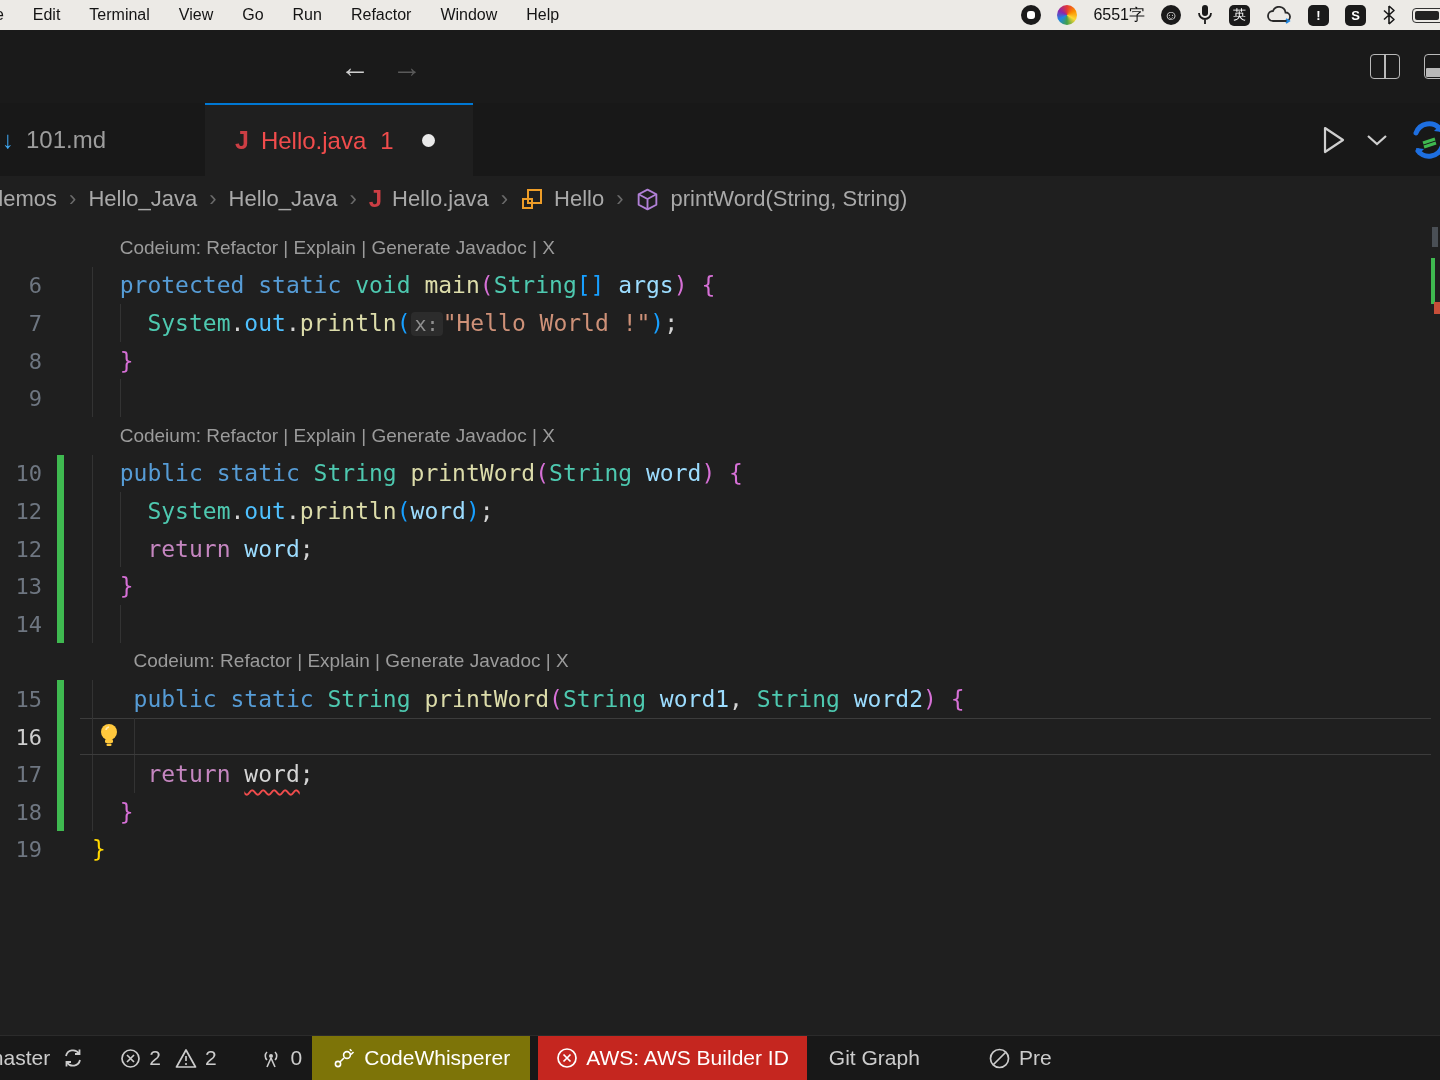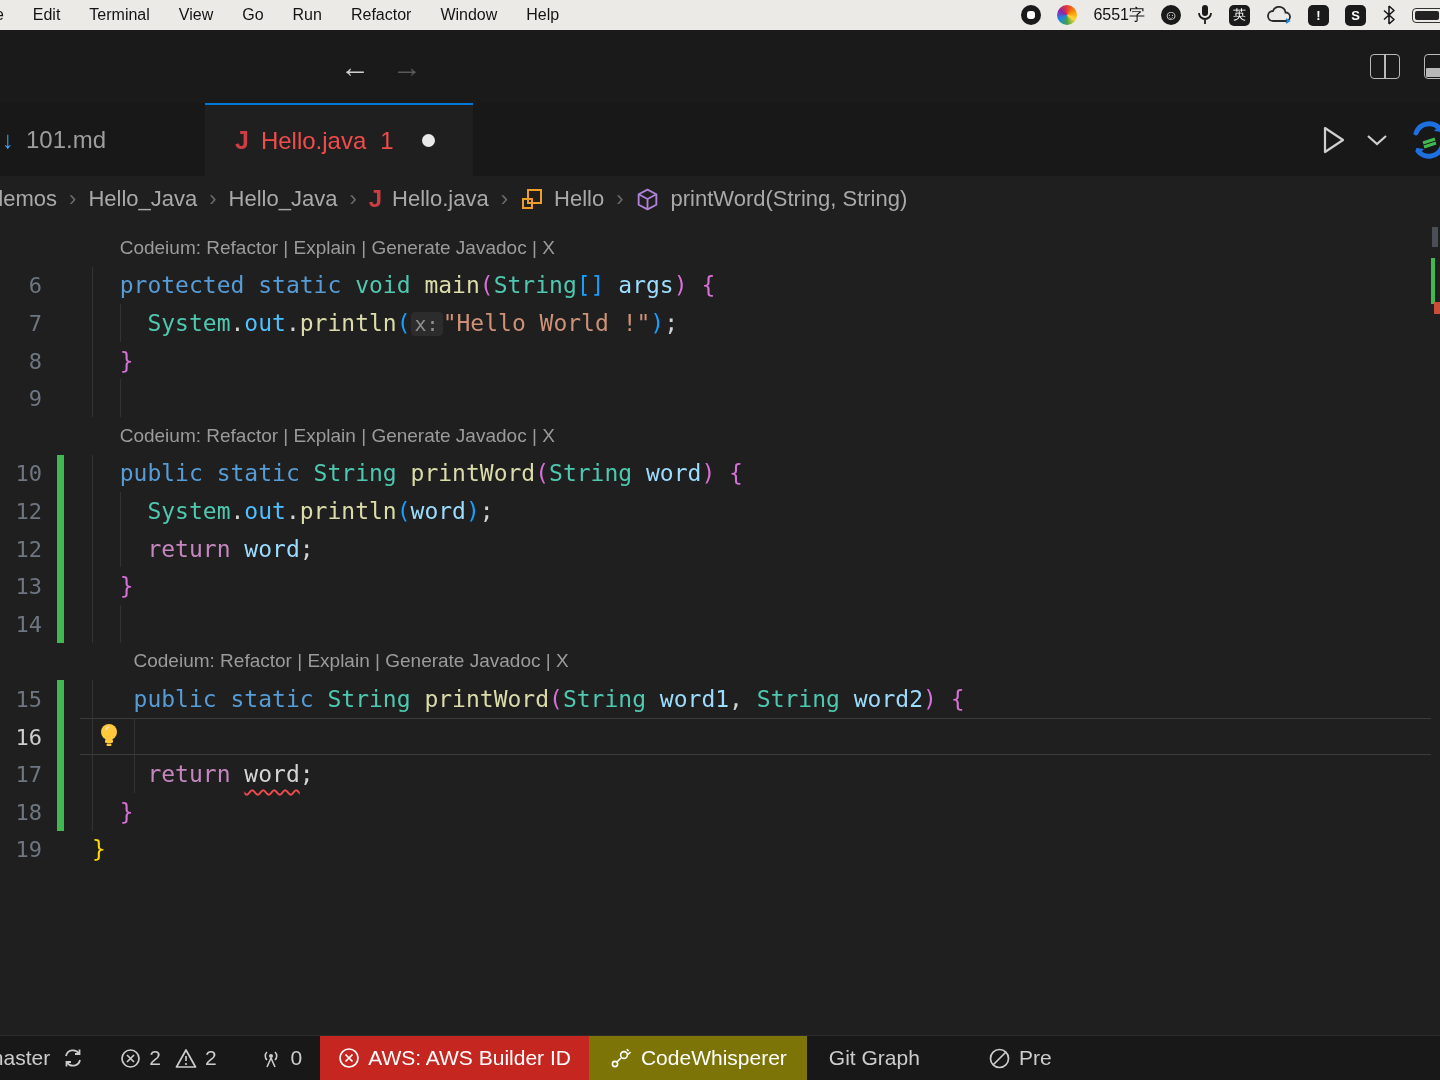--- a/index.html
+++ b/index.html
@@ -352,41 +352,41 @@
     <div class="sitem" style="margin-left:22px;">
       <span class="sicon">
         <svg width="24" height="22" viewBox="0 0 24 22">
           <circle cx="12" cy="9" r="2" fill="#CCCCCC"></circle>
           <path d="M8 5 a5.5 5.5 0 0 0 0 8 M16 5 a5.5 5.5 0 0 1 0 8" fill="none" stroke="#CCCCCC" stroke-width="1.6"></path>
           <path d="M12 11 L8 20 M12 11 L16 20" stroke="#CCCCCC" stroke-width="1.6"></path>
         </svg>
       </span>
       <span>0</span>
     </div>
-    <div class="sitem" id="sb-aws">
-      <span class="sicon">
-        <svg width="22" height="22" viewBox="0 0 22 22">
-          <circle cx="11" cy="11" r="9" fill="none" stroke="#FFFFFF" stroke-width="1.7"></circle>
-          <path d="M7.5 7.5 L14.5 14.5 M14.5 7.5 L7.5 14.5" stroke="#FFFFFF" stroke-width="1.7"></path>
-        </svg>
-      </span>
-      <span>AWS: AWS Builder ID</span>
-    </div>
     <div class="sitem" id="sb-cw">
       <span class="sicon">
         <svg width="24" height="24" viewBox="0 0 24 24">
           <circle cx="6" cy="18" r="2.6" fill="none" stroke="#FFFFFF" stroke-width="1.6"></circle>
           <line x1="8.2" y1="15.8" x2="12" y2="12" stroke="#FFFFFF" stroke-width="1.6"></line>
           <circle cx="15" cy="9" r="3.4" fill="none" stroke="#FFFFFF" stroke-width="1.6"></circle>
           <line x1="17.8" y1="3.2" x2="19.6" y2="5" stroke="#FFFFFF" stroke-width="1.6"></line>
           <line x1="19" y1="8.5" x2="21.5" y2="6" stroke="#FFFFFF" stroke-width="1.6"></line>
         </svg>
       </span>
       <span>CodeWhisperer</span>
     </div>
+    <div class="sitem" id="sb-aws">
+      <span class="sicon">
+        <svg width="22" height="22" viewBox="0 0 22 22">
+          <circle cx="11" cy="11" r="9" fill="none" stroke="#FFFFFF" stroke-width="1.7"></circle>
+          <path d="M7.5 7.5 L14.5 14.5 M14.5 7.5 L7.5 14.5" stroke="#FFFFFF" stroke-width="1.7"></path>
+        </svg>
+      </span>
+      <span>AWS: AWS Builder ID</span>
+    </div>
     <div class="sitem" id="sb-gitgraph">
       <span>Git Graph</span>
     </div>
     <div class="sitem" id="sb-prettier">
       <span class="sicon">
         <svg width="23" height="23" viewBox="0 0 23 23">
           <circle cx="11.5" cy="11.5" r="9" fill="none" stroke="#CCCCCC" stroke-width="1.7"></circle>
           <line x1="5.5" y1="17.5" x2="17.5" y2="5.5" stroke="#CCCCCC" stroke-width="1.7"></line>
         </svg>
       </span>

